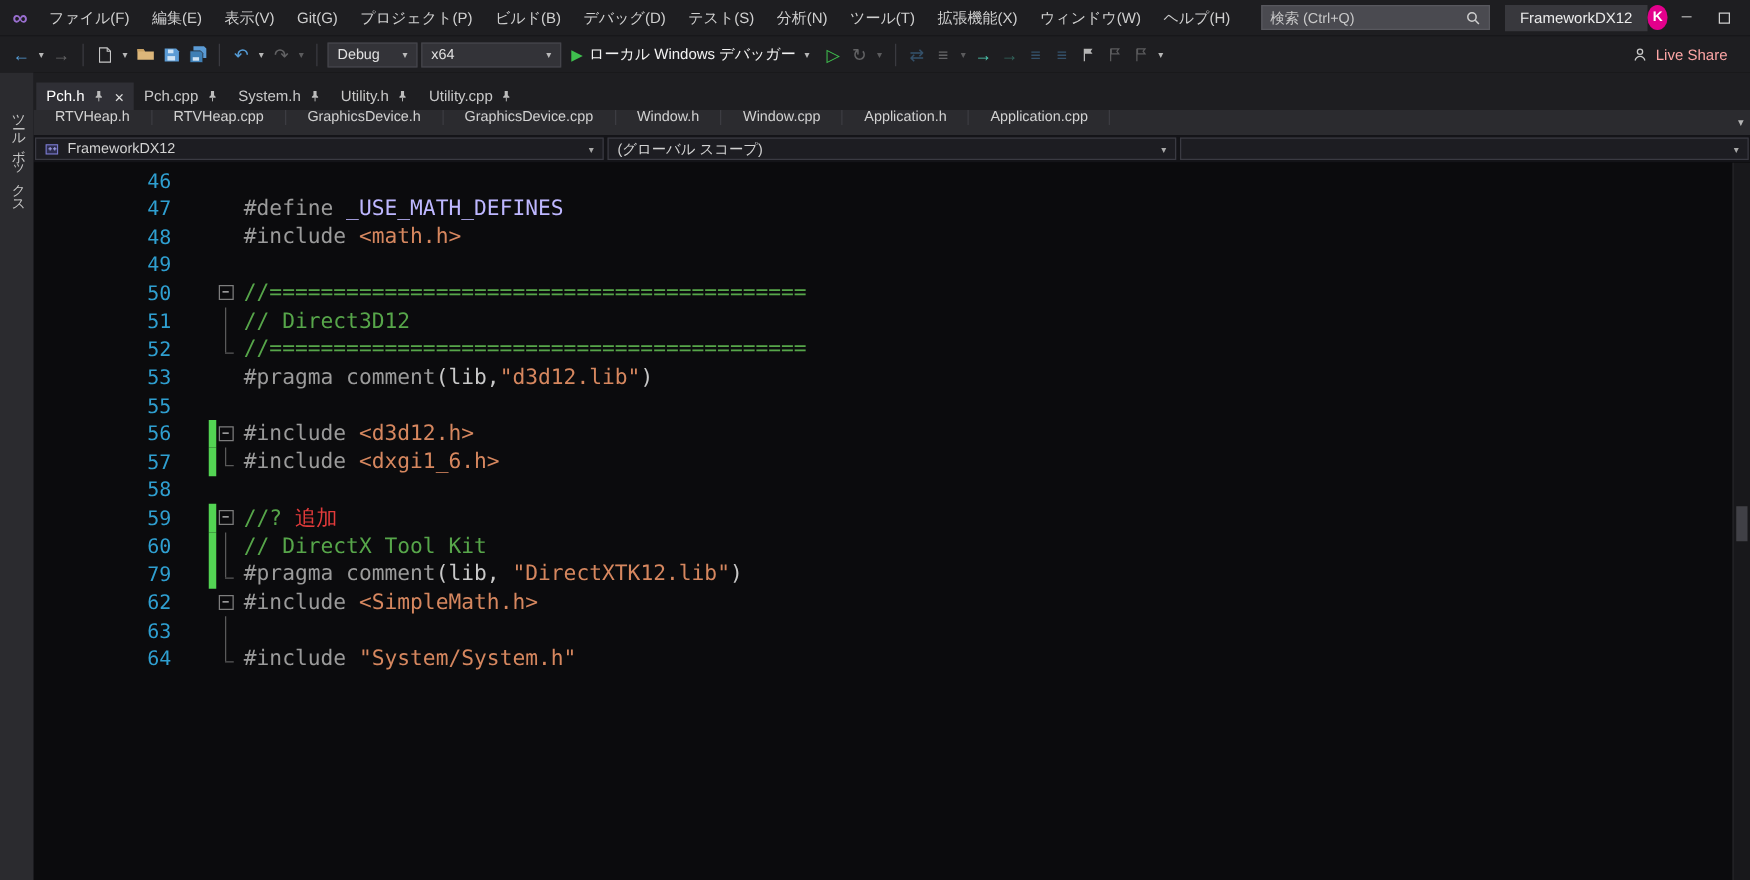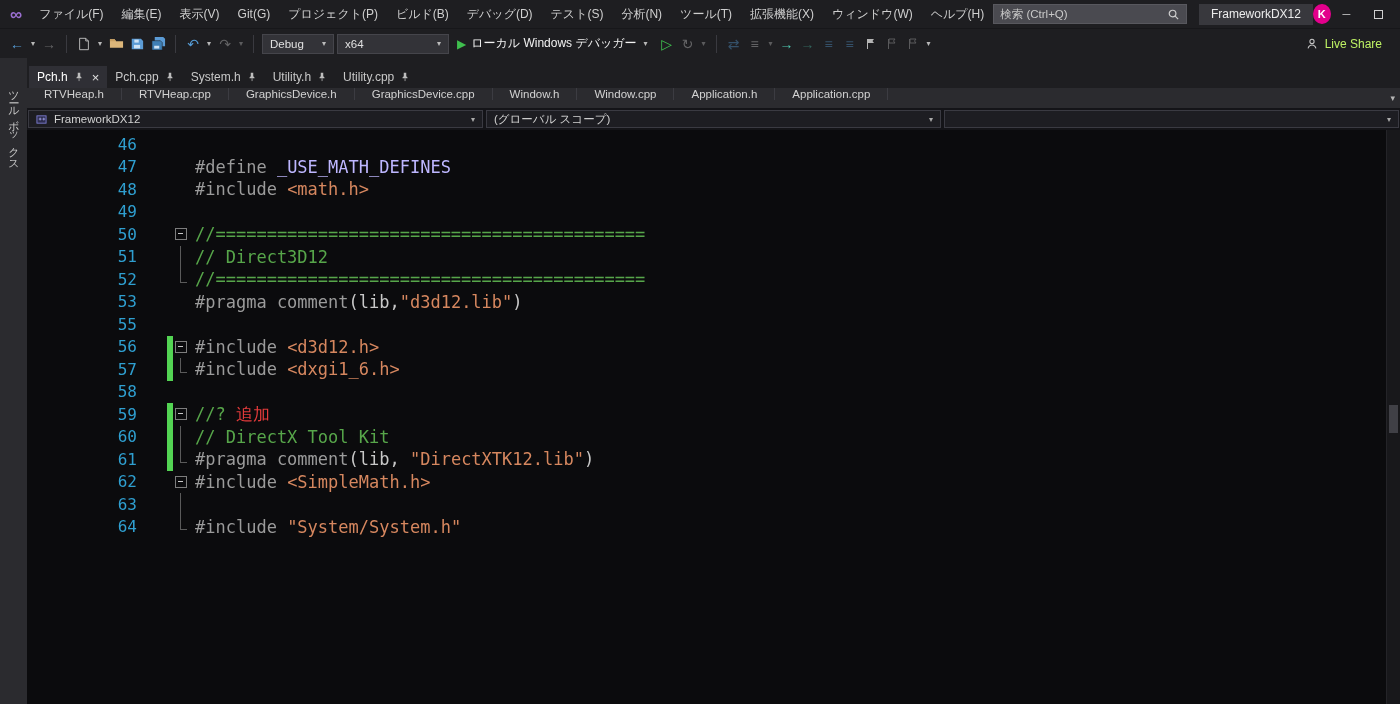--- a/index.html
+++ b/index.html
@@ -3,42 +3,42 @@
 <meta charset="utf-8">
 <style>
   *{margin:0;padding:0;box-sizing:border-box}
   html,body{width:1400px;height:704px;overflow:hidden;background:#0b0b0d;
     font-family:"Liberation Sans","DejaVu Sans",sans-serif;-webkit-font-smoothing:antialiased}
   
   .titlebar{height:28px;background:#1e1e21;display:flex;align-items:center;padding:0 6px 0 10px;color:#cfcfcf;font-size:12px}
   .vs-logo{color:#9a6fd0;font-size:17px;font-weight:bold;margin-right:8px;line-height:1}
   .menu-bar{display:flex;align-items:center;height:100%}
   .menu-item{padding:0 9px;height:100%;display:flex;align-items:center;cursor:default;white-space:nowrap}
-  .search-box{margin-left:0;width:218px;height:20px;background:#4a4a50;border:1px solid #58585e;
+  .search-box{margin-left:16px;width:218px;height:20px;background:#4a4a50;border:1px solid #58585e;
     display:flex;align-items:center;padding:0 6px;color:#c9c9c9;font-size:11.5px}
   .search-box .ph{flex:1;white-space:nowrap;overflow:hidden}
   .badge{margin-left:12px;height:21px;background:#38383d;padding:0 12px;display:flex;align-items:center;color:#ececec;white-space:nowrap}
   .tb-spacer{flex:1}
   .avatar{width:20px;height:20px;border-radius:50%;background:var(--avatar-pink,#e3008c);color:#fff;
     display:flex;align-items:center;justify-content:center;font-size:11px;font-weight:bold}
   .win-btn{width:36px;height:28px;display:flex;align-items:center;justify-content:center;color:#cfcfcf;font-size:11px}
   .restore-glyph{width:9px;height:9px;border:1px solid #cfcfcf;display:block}
   
   .toolbar{height:30px;background:#1e1e21;border-top:1px solid #17171a;display:flex;align-items:center;
     padding:0 8px;gap:3px;color:#c8c8c8;font-size:12px}
   .ticon{min-width:18px;height:20px;display:flex;align-items:center;justify-content:center;font-size:14px;line-height:1}
   .blue{color:var(--accent,#559cd6)} .teal{color:#4ec9b0} .green{color:var(--run-green,#3fbf4e)}
   .dim{opacity:.4}
   .caret{font-size:8px;color:#b8b8b8;width:8px;display:inline-flex;justify-content:center}
   .tool-sep{width:1px;height:18px;background:#3a3a40;margin:0 5px}
   .tsel{height:20px;background:#333338;border:1px solid #45454b;display:flex;align-items:center;
     padding:0 7px;font-size:11.5px;gap:8px;color:#e0e0e0;white-space:nowrap}
   .tsel .dd-caret{margin-left:auto;font-size:8px;color:#bbb}
   .run-group{display:flex;align-items:center;gap:5px;padding:0 5px;color:#f2f2f2;white-space:nowrap}
-  .live-share{display:flex;align-items:flex-end;gap:6px;padding:0 10px;color:#bef264;white-space:nowrap}
+  .live-share{display:flex;align-items:flex-end;gap:6px;padding:0 10px;color:#fca5a5;white-space:nowrap}
   
   .main{display:flex;height:646px}
   .left-strip{width:27px;background:#2b2b2f;display:flex;justify-content:center;padding-top:26px}
   .vtext{writing-mode:vertical-rl;font-size:11px;color:#c5c5c5;letter-spacing:1px;white-space:nowrap}
   .editor-col{flex:1;display:flex;flex-direction:column;min-width:0}
   
   .tabrow1{height:30px;background:#1e1e21;display:flex;align-items:flex-end;padding-left:2px}
   .tab1{height:22px;display:flex;align-items:center;padding:0 8px;font-size:12px;color:#c8c8c8;gap:6px;white-space:nowrap}
   .tab1.active{background:#2f2f35;color:#fff;font-weight:normal}
   .pin{display:inline-flex;align-items:center}
@@ -384,21 +384,21 @@
             <div class="foldcol fold-box"></div>
             <div class="code"><span class="c-com">//? </span><span class="c-red">追加</span></div>
           </div>
           <div class="line">
             <div class="ln">60</div>
             <div class="chgcol changed"></div>
             <div class="foldcol fold-guide"></div>
             <div class="code"><span class="c-com">// DirectX Tool Kit</span></div>
           </div>
           <div class="line">
-            <div class="ln">61</div>
+            <div class="ln">79</div>
             <div class="chgcol changed"></div>
             <div class="foldcol fold-corner"></div>
             <div class="code"><span class="c-pp">#pragma comment</span><span class="c-def">(lib, </span><span class="c-str">"DirectXTK12.lib"</span><span class="c-def">)</span></div>
           </div>
           <div class="line">
             <div class="ln">62</div>
             <div class="chgcol"></div>
             <div class="foldcol fold-box"></div>
             <div class="code"><span class="c-pp">#include </span><span class="c-str">&lt;SimpleMath.h&gt;</span></div>
           </div>

